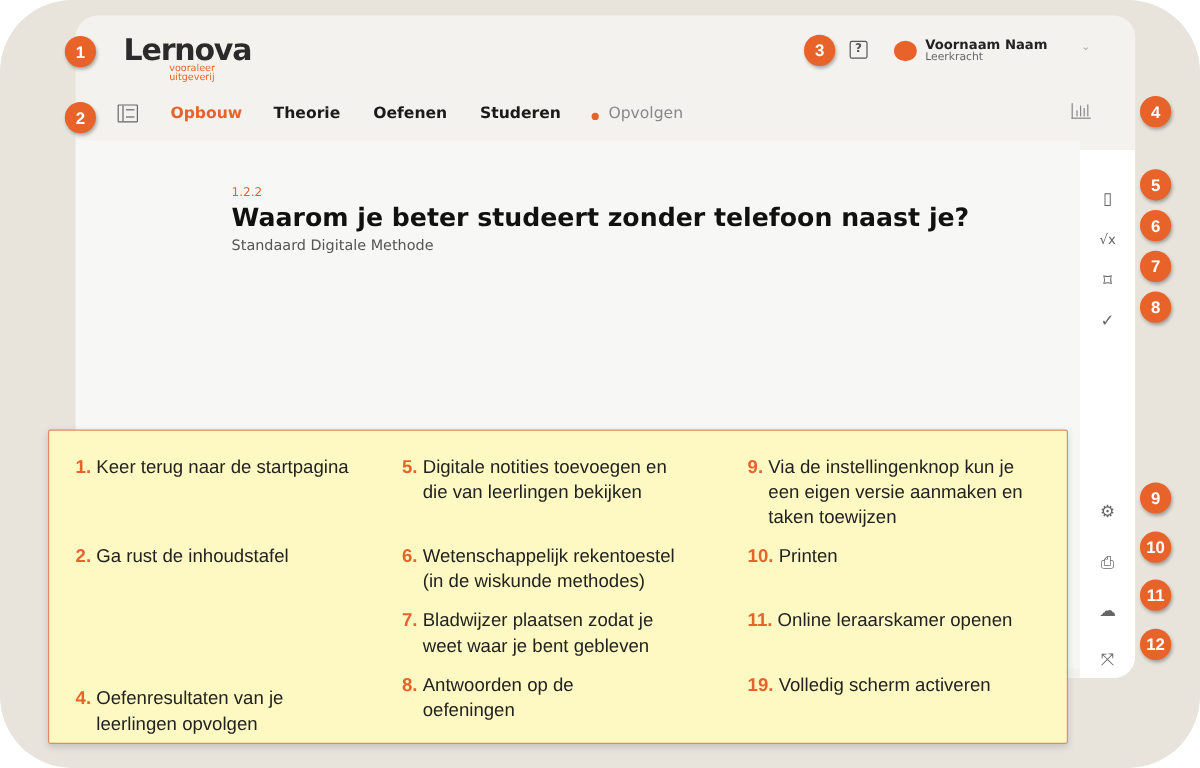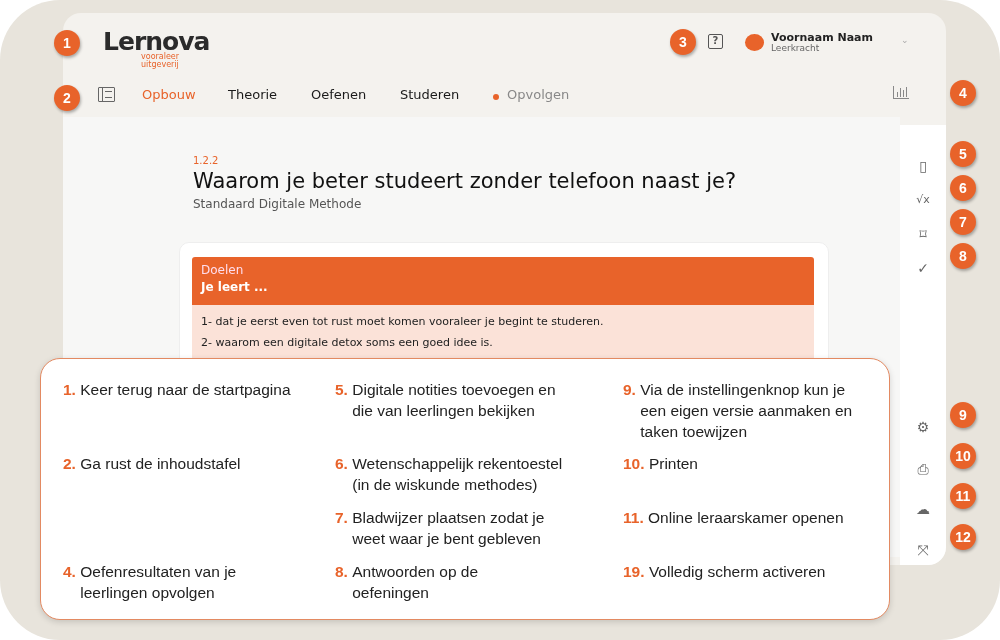--- a/index.html
+++ b/index.html
@@ -11,40 +11,40 @@
 .logo-sub{position:absolute;left:38px;top:26px;font-size:8px;line-height:8px;color:#e8632a;width:60px}
 .help-ico{position:absolute;left:645px;top:21px;width:15px;height:15px;border:1.3px solid #555;border-radius:2px;font-size:10px;line-height:12px;text-align:center;color:#555;font-weight:bold}
 .avatar{position:absolute;left:682px;top:21px;width:19px;height:17px;border-radius:50%;background:#e8632a}
 .uname{position:absolute;left:708px;top:18px;font-size:11px;font-weight:bold;color:#222}
 .urole{position:absolute;left:708px;top:30px;font-size:9px;color:#666}
 .chev{position:absolute;left:838px;top:22px;font-size:9px;color:#aaa}
 .nav{position:absolute;left:0;top:70px;width:883px;height:42px}
 .toc-ico{position:absolute;left:35px;top:4px;width:17px;height:15px;border:1.3px solid #666;border-radius:1px}
 .toc-ico:before{content:"";position:absolute;left:3px;top:0;width:1.3px;height:13px;background:#666}
 .toc-ico:after{content:"";position:absolute;left:6px;top:3px;width:7px;height:5px;border-top:1.3px solid #666;border-bottom:1.3px solid #666}
-.tab{position:absolute;top:4px;font-size:13px;font-weight:normal;color:#1a1a1a}
+.tab{position:absolute;top:4px;font-size:13px;font-weight:bold;color:#1a1a1a}
 .tab.active{color:#e8632a}
 .tab-ul{position:absolute;left:64px;top:40px;width:84px;height:2px;background:#e8632a}
 .tab-dot{position:absolute;left:430px;top:11px;width:6px;height:6px;border-radius:50%;background:#e8632a}
 .tab.follow{color:#888;font-weight:normal}
 .stats-ico{position:absolute;left:830px;top:3px;width:16px;height:13px;border-left:1px solid #888;border-bottom:1px solid #888}
 .stats-ico i{position:absolute;bottom:1px;width:1.4px;background:#888}
 .content{position:absolute;left:0;top:104px;width:837px;height:440px;background:#f7f7f6}
 .sec-num{position:absolute;left:130px;top:38px;font-size:10px;color:#e8632a}
-.title{position:absolute;left:130px;top:52px;font-size:21px;font-weight:normal;color:#111}
+.title{position:absolute;left:130px;top:52px;font-size:21px;font-weight:bold;color:#111}
 .subtitle{position:absolute;left:130px;top:80px;font-size:12px;color:#555}
 .card{position:absolute;left:116px;top:125px;width:650px;height:140px;background:#fff;border:1px solid #eee;border-radius:10px}
 .goals-head{position:absolute;left:12px;top:14px;width:622px;height:48px;background:#e8632a;border-radius:3px 3px 0 0;padding:6px 9px}
 .goals-lbl{font-size:12px;color:#fde;display:block}
 .goals-sub{font-size:12px;font-weight:bold;color:#fff;display:block;margin-top:3px}
 .goals-body{position:absolute;left:12px;top:62px;width:622px;height:70px;background:#fbe2d8;padding:6px 9px;font-size:11px;color:#222;line-height:21px}
 .side{position:absolute;left:837px;top:112px;width:46px;height:440px;background:#fff}
 .sico{position:absolute;left:12px;width:22px;height:22px;color:#666;font-size:14px;text-align:center;line-height:22px}
 .badge{position:absolute;width:26px;height:26px;border-radius:50%;background:#e8632a;color:#fff;font-size:14px;font-weight:bold;text-align:center;line-height:26px;box-shadow:1px 2px 3px rgba(0,0,0,.3);font-family:"Liberation Sans",sans-serif}
-.legend{position:absolute;left:40px;top:358px;width:850px;height:262px;background:#ffffff;border:1.5px solid #e38a62;border-radius:20px;box-shadow:0 2px 6px rgba(0,0,0,.15)}
+.legend{position:absolute;left:40px;top:358px;width:850px;height:262px;background:#fef9c3;border:1.5px solid #e38a62;border-radius:2px;box-shadow:0 2px 6px rgba(0,0,0,.15)}
 .li{position:absolute;font-family:"Liberation Sans",sans-serif;font-size:15.5px;line-height:21px;color:#222}
 .li b{color:#e8632a}
 .li .txt{display:inline-block;vertical-align:top}
 </style>
 </head>
 <body>
 
 <div class="frame">
   <div class="app">
     <div class="logo">
@@ -74,30 +74,20 @@
           <i style="left:6px;height:9px"></i>
           <i style="left:9px;height:7px"></i>
           <i style="left:12px;height:10px"></i>
       </div>
     </div>
 
     <div class="content">
       <div class="sec-num">1.2.2</div>
       <div class="title">Waarom je beter studeert zonder telefoon naast je?</div>
       <div class="subtitle">Standaard Digitale Methode</div>
-      <div class="card">
-        <div class="goals-head">
-          <span class="goals-lbl">Doelen</span>
-          <span class="goals-sub">Je leert ...</span>
-        </div>
-        <div class="goals-body">
-          <div>1- dat je eerst even tot rust moet komen vooraleer je begint te studeren.</div>
-          <div>2- waarom een digitale detox soms een goed idee is.</div>
-        </div>
-      </div>
     </div>
 
     <div class="side">
       <div class="sico" style="top:30px">▯</div>
       <div class="sico" style="top:64px;font-size:11px">√x</div>
       <div class="sico" style="top:98px">⌑</div>
       <div class="sico" style="top:132px">✓</div>
       <div class="sico" style="top:291px">⚙</div>
       <div class="sico" style="top:333px">⎙</div>
       <div class="sico" style="top:373px">☁</div>
@@ -114,21 +104,21 @@
   <div class="badge" style="left:950px;top:209px">7</div>
   <div class="badge" style="left:950px;top:243px">8</div>
   <div class="badge" style="left:950px;top:402px">9</div>
   <div class="badge" style="left:950px;top:443px">10</div>
   <div class="badge" style="left:950px;top:483px">11</div>
   <div class="badge" style="left:950px;top:524px">12</div>
 
   <div class="legend">
     <div class="li" style="left:22px;top:20px;width:270px"><b>1.</b> <span class="txt">Keer terug naar de startpagina</span></div>
     <div class="li" style="left:22px;top:94px;width:270px"><b>2.</b> <span class="txt">Ga rust de inhoudstafel</span></div>
-    <div class="li" style="left:22px;top:202px;width:230px"><b>4.</b> <span class="txt" style="width:200px">Oefenresultaten van je leerlingen opvolgen</span></div>
+    <div class="li" style="left:22px;top:213px;width:230px"><b>4.</b> <span class="txt" style="width:200px">Oefenresultaten van je leerlingen opvolgen</span></div>
     <div class="li" style="left:294px;top:20px;width:250px"><b>5.</b> <span class="txt" style="width:215px">Digitale notities toevoegen en die van leerlingen bekijken</span></div>
     <div class="li" style="left:294px;top:94px;width:250px"><b>6.</b> <span class="txt" style="width:220px">Wetenschappelijk rekentoestel (in de wiskunde methodes)</span></div>
     <div class="li" style="left:294px;top:148px;width:250px"><b>7.</b> <span class="txt" style="width:215px">Bladwijzer plaatsen zodat je weet waar je bent gebleven</span></div>
     <div class="li" style="left:294px;top:202px;width:250px"><b>8.</b> <span class="txt" style="width:150px">Antwoorden op de oefeningen</span></div>
     <div class="li" style="left:582px;top:20px;width:250px"><b>9.</b> <span class="txt" style="width:225px">Via de instellingenknop kun je een eigen versie aanmaken en taken toewijzen</span></div>
     <div class="li" style="left:582px;top:94px;width:250px"><b>10.</b> <span class="txt">Printen</span></div>
     <div class="li" style="left:582px;top:148px;width:260px"><b>11.</b> <span class="txt">Online leraarskamer openen</span></div>
     <div class="li" style="left:582px;top:202px;width:260px"><b>19.</b> <span class="txt">Volledig scherm activeren</span></div>
   </div>
 </div>

